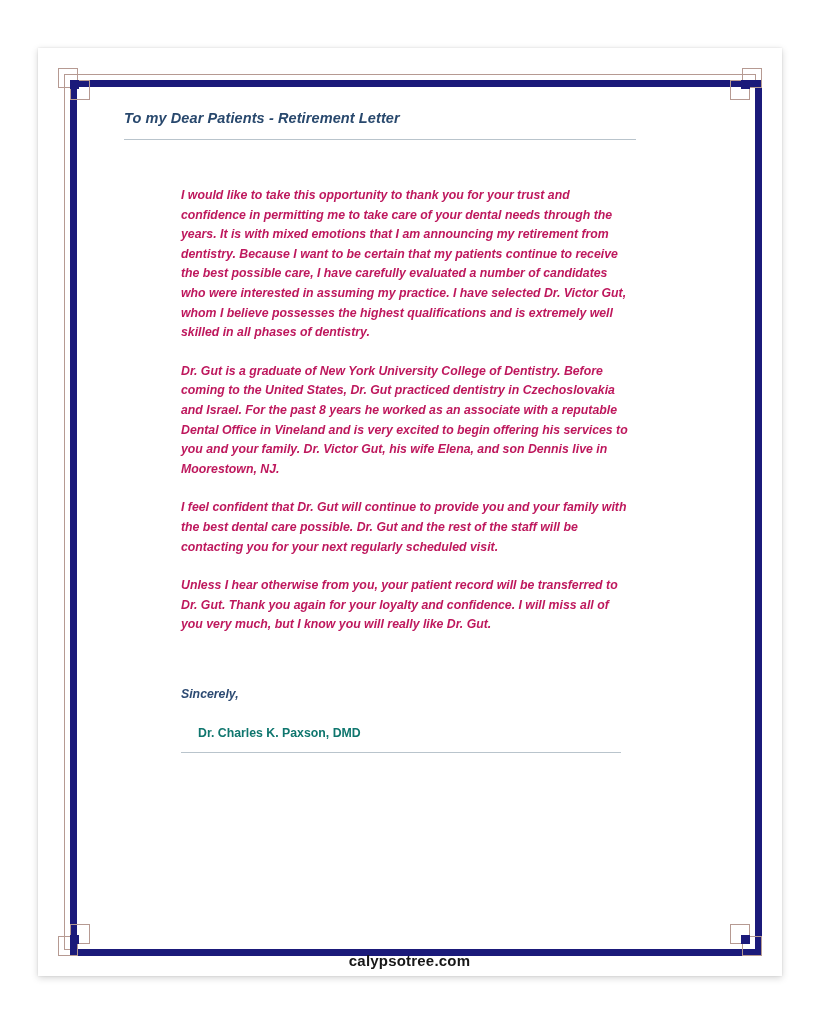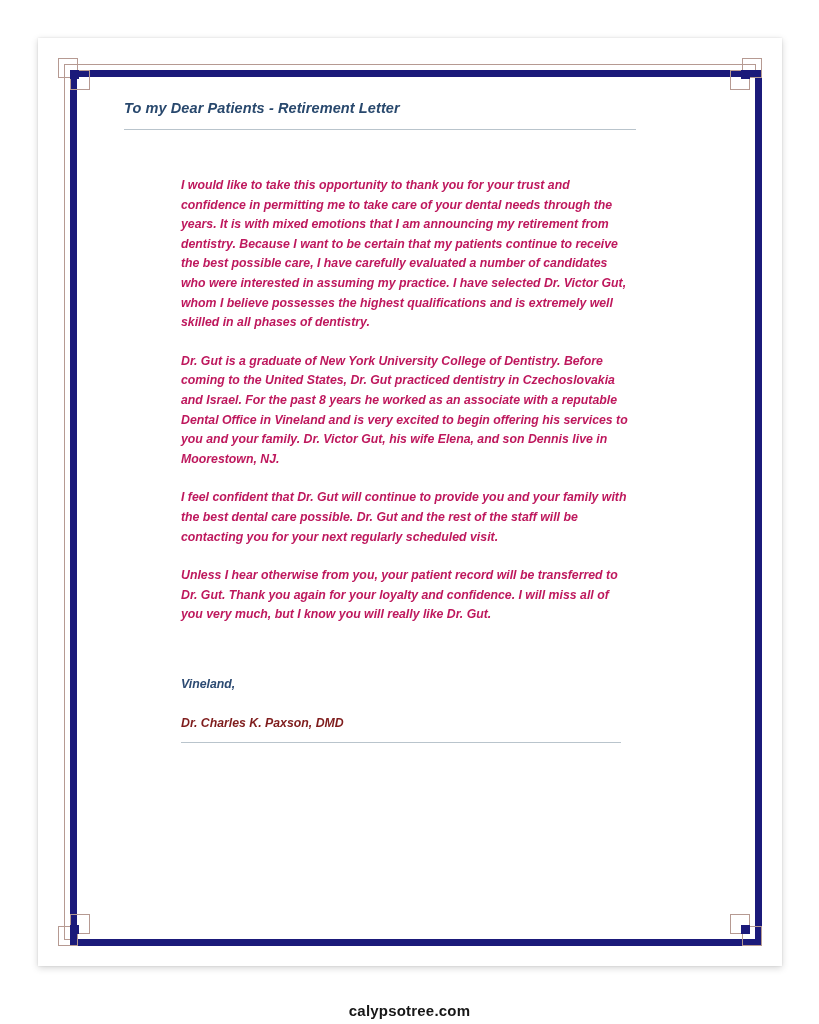--- a/index.html
+++ b/index.html
@@ -21,21 +21,21 @@
     left: 0; top: 0;
     width: 819px;
     height: 1024px;
     background: #ffffff;
   }
 
   
   #sheet {
     position: absolute;
     left: 38px;
-    top: 38px;
+    top: 48px;
     width: 744px;
     height: 928px;
     background: #ffffff;
     box-shadow: 0 2px 7px rgba(0,0,0,0.17), 0 0 2px rgba(0,0,0,0.10);
   }
 
   
   
   .frame-thin {
     position: absolute;
@@ -133,38 +133,37 @@
 
   #closing {
     margin-top: 52px;
     font-size: 12.3px;
     font-weight: bold;
     font-style: italic;
     color: #2c4a72;
   }
   #signer {
     margin-top: 25px;
-    margin-left: 0;
+    margin-left: 17px;
     font-size: 12.3px;
     font-weight: bold;
-    font-style: italic;
-    color: #7f1d1d;
+    color: #0f766e;
   }
   #sign-rule {
     height: 1px;
     background: #b9c4cc;
     margin-top: 12px;
     width: 440px;
   }
 
   
   #footer {
     position: absolute;
     left: 0;
-    top: 1002px;
+    top: 952px;
     width: 819px;
     text-align: center;
     font-size: 15px;
     font-weight: bold;
     color: #171717;
     letter-spacing: 0.2px;
   }
 </style>
 </head>
 <body>
@@ -194,21 +193,21 @@
 
       <h1 id="doc-title">To my Dear Patients - Retirement Letter</h1>
       <div id="title-rule"></div>
 
       <div id="body-block">
         <p class="para">I would like to take this opportunity to thank you for your trust and confidence in permitting me to take care of your dental needs through the years. It is with mixed emotions that I am announcing my retirement from dentistry. Because I want to be certain that my patients continue to receive the best possible care, I have carefully evaluated a number of candidates who were interested in assuming my practice. I have selected Dr. Victor Gut, whom I believe possesses the highest qualifications and is extremely well skilled in all phases of dentistry.</p>
         <p class="para">Dr. Gut is a graduate of New York University College of Dentistry. Before coming to the United States, Dr. Gut practiced dentistry in Czechoslovakia and Israel. For the past 8 years he worked as an associate with a reputable Dental Office in Vineland and is very excited to begin offering his services to you and your family. Dr. Victor Gut, his wife Elena, and son Dennis live in Moorestown, NJ.</p>
         <p class="para">I feel confident that Dr. Gut will continue to provide you and your family with the best dental care possible. Dr. Gut and the rest of the staff will be contacting you for your next regularly scheduled visit.</p>
         <p class="para">Unless I hear otherwise from you, your patient record will be transferred to Dr. Gut. Thank you again for your loyalty and confidence. I will miss all of you very much, but I know you will really like Dr. Gut.</p>
 
-        <div id="closing">Vineland,</div>
+        <div id="closing">Sincerely,</div>
         <div id="signer">Dr. Charles K. Paxson, DMD</div>
         <div id="sign-rule"></div>
       </div>
 
     </div>
   </div>
 
   <div id="footer">calypsotree.com</div>
 
 </div>

